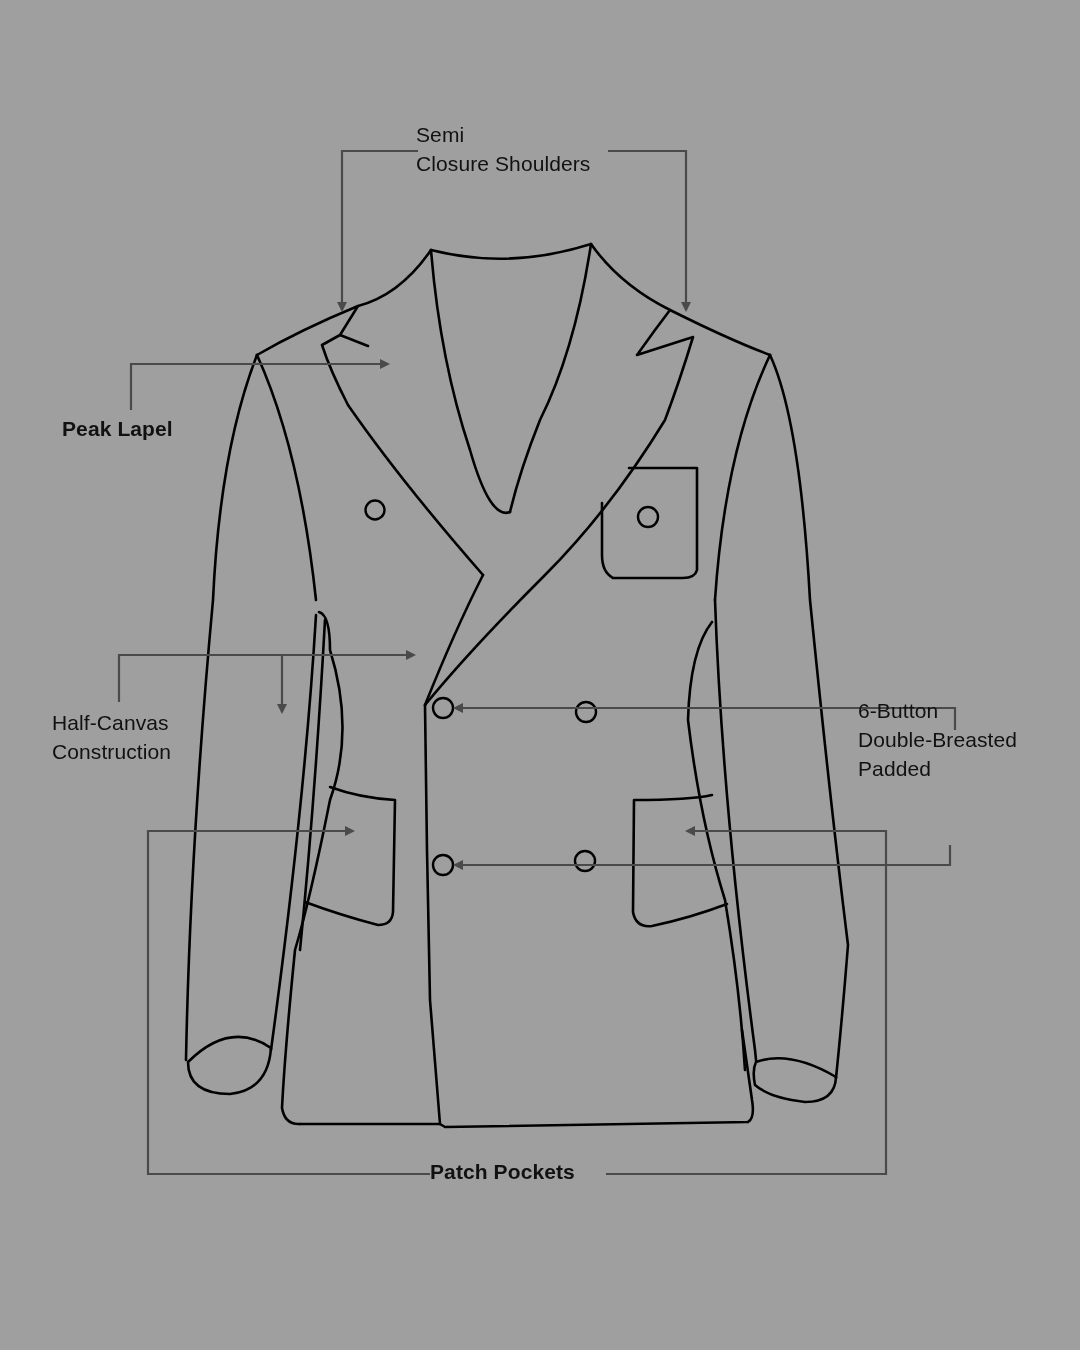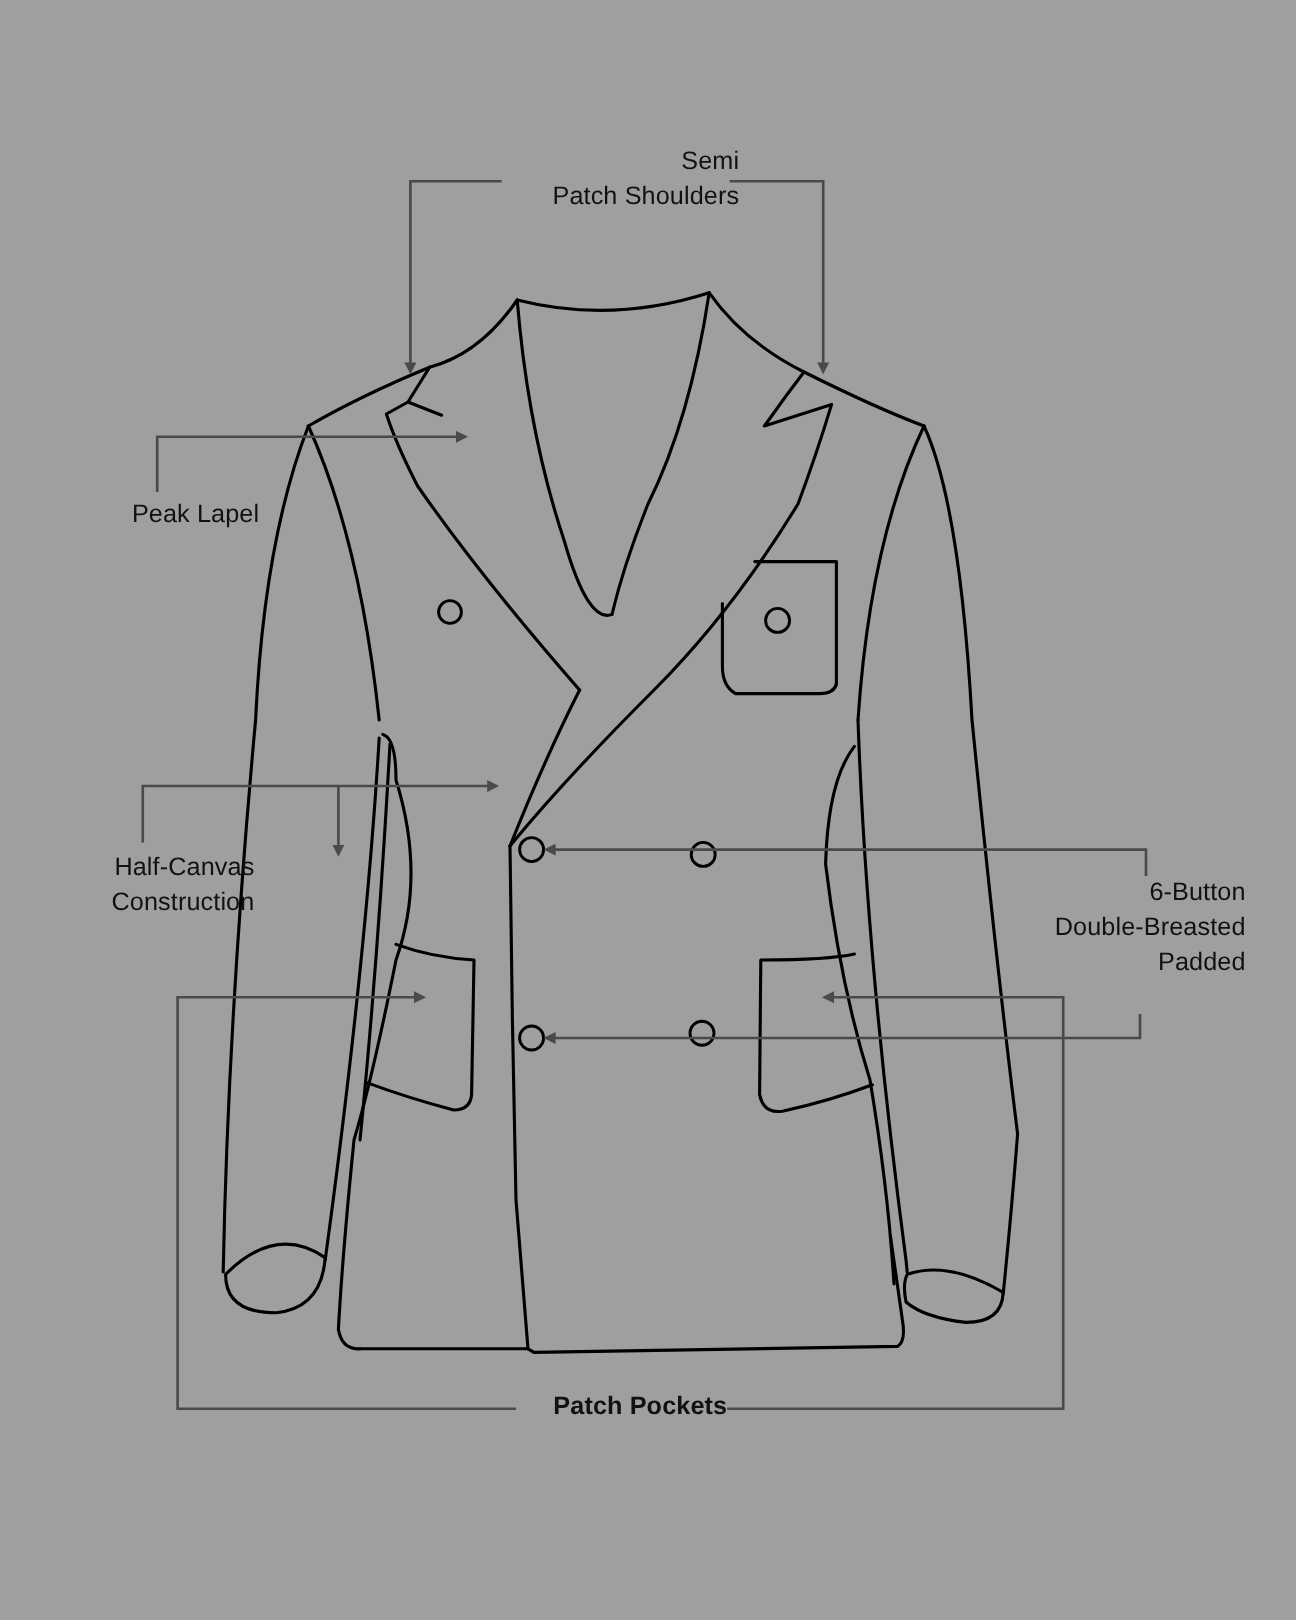--- a/index.html
+++ b/index.html
@@ -9,21 +9,21 @@
       position: relative;
       overflow: hidden;
       font-family: "Liberation Sans", "DejaVu Sans", sans-serif;
     }
     svg.canvas { position: absolute; left: 0; top: 0; }
     .label {
       position: absolute;
       color: #111111;
       font-size: 21px;
       line-height: 29px;
-      text-align: right;
+      text-align: left;
       white-space: nowrap;
       letter-spacing: 0.1px;
     }
     .label span { display: block; }
   </style>
 </head>
 <body>
 
 <svg class="canvas" width="1080" height="1350" viewBox="0 0 1080 1350" xmlns="http://www.w3.org/2000/svg">
   <defs>
@@ -106,33 +106,33 @@
     <path d="M955,730 L955,708 L455,708" marker-end="url(#arrowhead)"></path>
     <path d="M950,845 L950,865 L455,865" marker-end="url(#arrowhead)"></path>
 
     <path d="M430,1174 L148,1174 L148,831 L353,831" marker-end="url(#arrowhead)"></path>
     <path d="M606,1174 L886,1174 L886,831 L687,831" marker-end="url(#arrowhead)"></path>
   </g>
 </svg>
 
 <div class="label" style="left:416px; top:120px; width:200px;">
   <span>Semi</span>
-  <span>Patch Shoulders</span>
+  <span>Closure Shoulders</span>
 </div>
 
-<div class="label" style="left:76px; top:414px; width:140px;">
+<div class="label" style="left:62px; top:414px; width:140px;font-weight:bold;">
   <span>Peak Lapel</span>
 </div>
 
 <div class="label" style="left:52px; top:708px; width:160px;">
   <span>Half-Canvas</span>
   <span>Construction</span>
 </div>
 
-<div class="label" style="left:858px; top:729px; width:180px;">
+<div class="label" style="left:858px; top:696px; width:180px;">
   <span>6-Button</span>
   <span>Double-Breasted</span>
   <span>Padded</span>
 </div>
 
 <div class="label" style="left:430px; top:1157px; width:176px;font-weight:bold;">
   <span>Patch Pockets</span>
 </div>
 
 </body></html>

